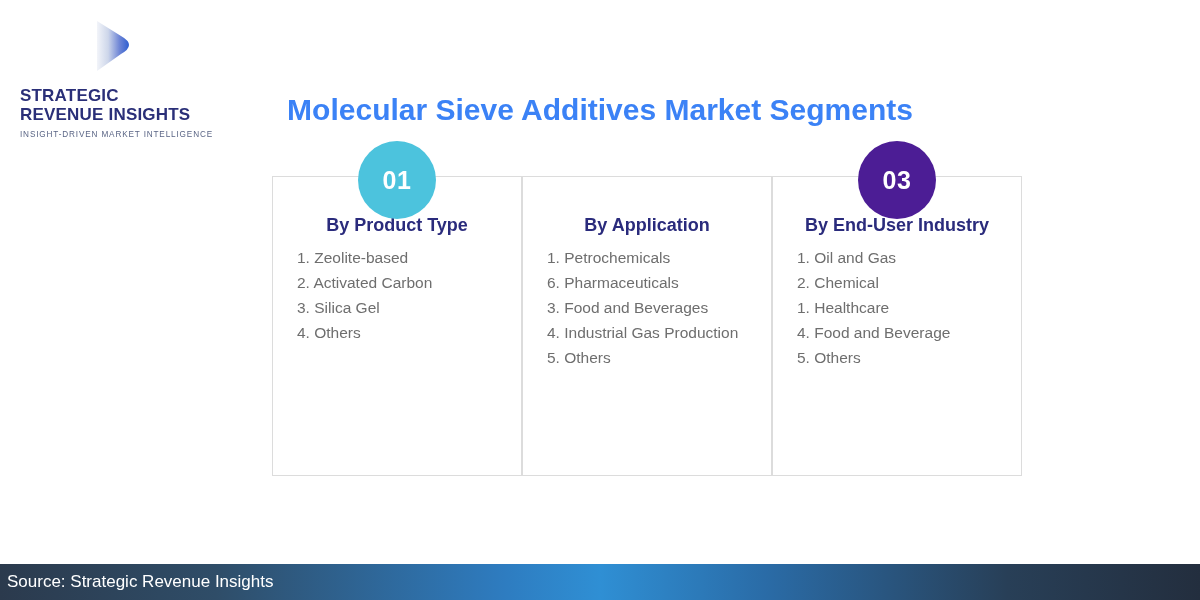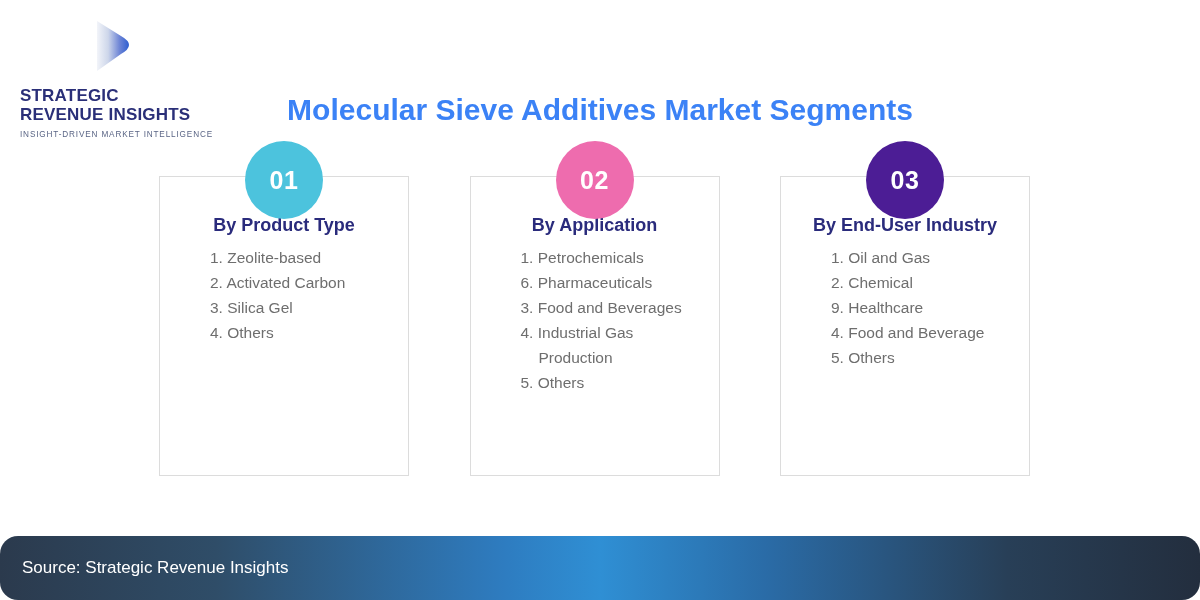--- a/index.html
+++ b/index.html
@@ -69,26 +69,26 @@
     font-family: "Liberation Sans", sans-serif;
     font-weight: bold;
     font-size: 30px;
     line-height: 40px;
     color: #3b82f6;
   }
 
   
   .cards {
     position: absolute;
-    left: 159px;
+    left: 151px;
     top: 176px;
     width: 871px;
     height: 300px;
     display: flex;
-    justify-content: space-between;
+    justify-content: flex-end;
     align-items: stretch;
   }
   .card {
     position: relative;
     width: 250px;
     border: 1px solid #dcdcdc;
     background: #ffffff;
     box-sizing: border-box;
   }
   .card-badge {
@@ -127,44 +127,42 @@
     padding: 0 14px 0 24px;
     list-style: none;
   }
   .card-list li {
     font-family: "Liberation Sans", sans-serif;
     font-size: 15.5px;
     line-height: 25px;
     color: #6e6e6e;
     text-indent: -18px;
     padding-left: 18px;
-    margin-left: 26px;
   }
 
   
   .footer {
     position: absolute;
     left: 0;
     bottom: 0;
     width: 1200px;
-    height: 64px;
+    height: 36px;
     background: linear-gradient(90deg,
         #2b3a4d 0%,
         #2f4d68 18%,
         #2e7cc0 42%,
         #2f8fd4 50%,
         #2a6ba6 64%,
         #283f57 84%,
         #232e3e 100%);
     display: flex;
     align-items: center;
     justify-content: space-between;
     box-sizing: border-box;
-    padding: 0 22px;
-    border-radius: 18px;
+    padding: 0 7px;
   }
   .footer-text {
     font-family: "Liberation Sans", sans-serif;
     font-size: 17px;
     line-height: 22px;
     color: #ffffff;
     white-space: nowrap;
   }
 </style>
 </head>
@@ -200,38 +198,37 @@
       <div class="card-heading">By Product Type</div>
       <ul class="card-list">
         <li>1. Zeolite-based</li>
         <li>2. Activated Carbon</li>
         <li>3. Silica Gel</li>
         <li>4. Others</li>
       </ul>
     </div>
 
     <div class="card">
-      <div class="card-badge c2">02</div>
       <div class="card-heading">By Application</div>
       <ul class="card-list">
         <li>1. Petrochemicals</li>
         <li>6. Pharmaceuticals</li>
         <li>3. Food and Beverages</li>
         <li>4. Industrial Gas Production</li>
         <li>5. Others</li>
       </ul>
     </div>
 
     <div class="card">
       <div class="card-badge c3">03</div>
       <div class="card-heading">By End-User Industry</div>
       <ul class="card-list">
         <li>1. Oil and Gas</li>
         <li>2. Chemical</li>
-        <li>9. Healthcare</li>
+        <li>1. Healthcare</li>
         <li>4. Food and Beverage</li>
         <li>5. Others</li>
       </ul>
     </div>
 
   </div>
 
   <div class="footer">
     <div class="footer-text">Source: Strategic Revenue Insights</div>
   </div>

